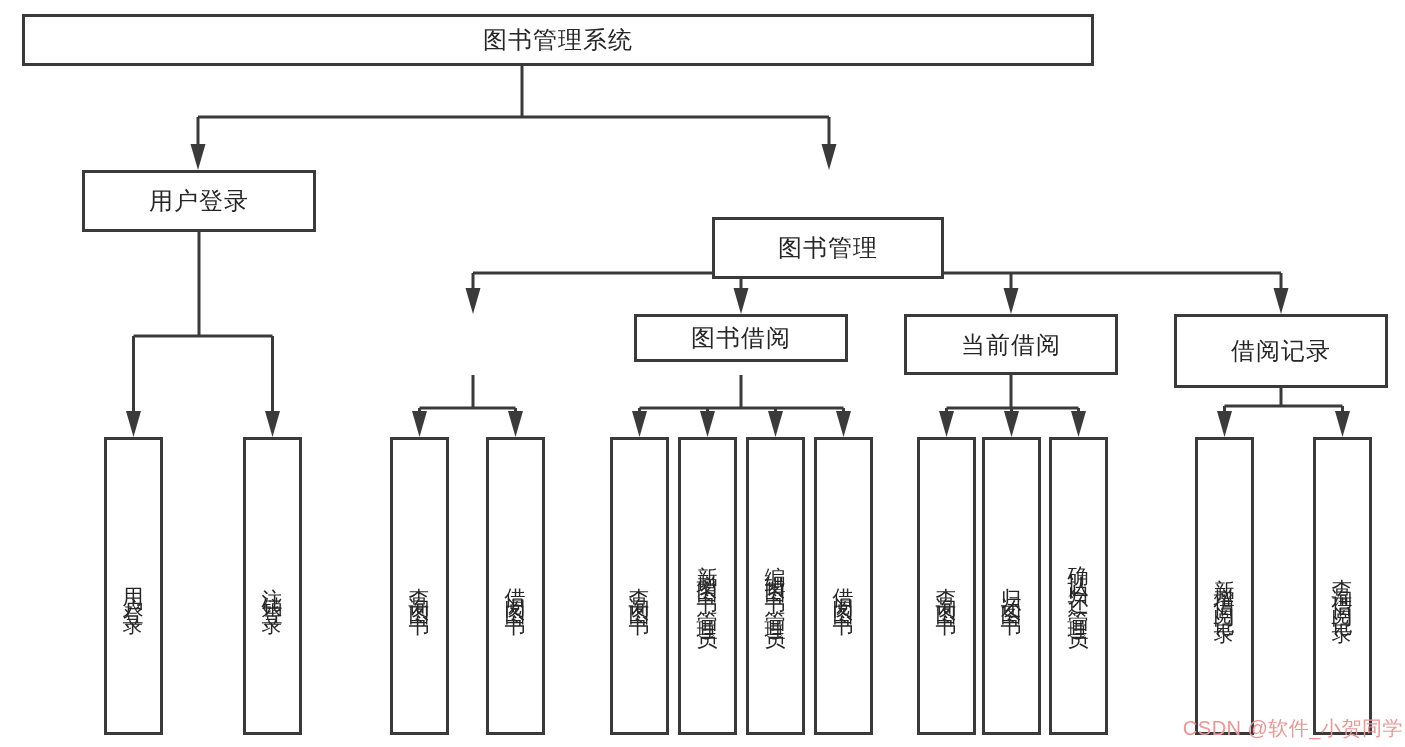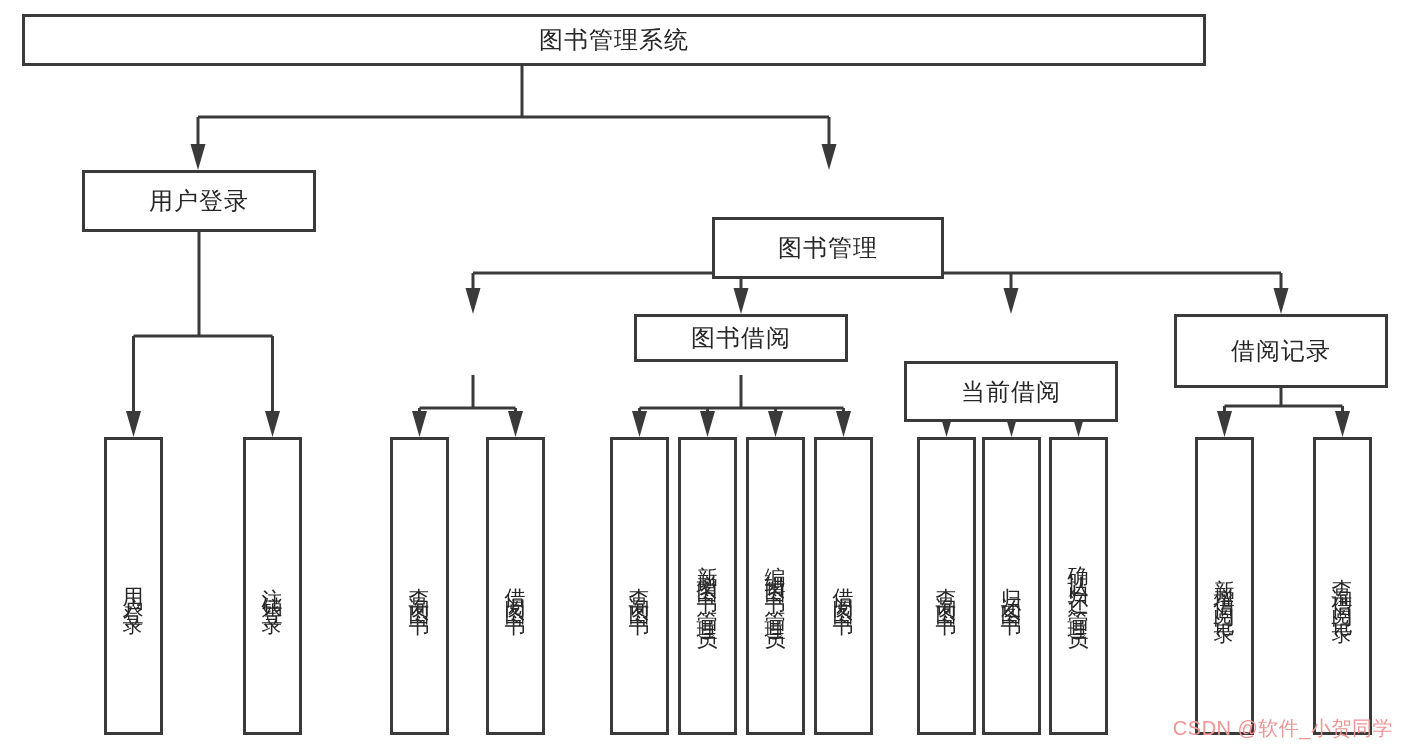--- a/index.html
+++ b/index.html
@@ -26,21 +26,21 @@
     width:59px;height:298px;top:437px;
     font-size:21px;
     writing-mode:vertical-rl;
     text-orientation:mixed;
     letter-spacing:9px;
     line-height:1;
     padding-top:6px;
   }
   #watermark{
     position:absolute;
-    right:12px;bottom:5px;
+    right:2px;bottom:5px;
     font-size:20px;
     letter-spacing:0.5px;
     z-index:5;
     color:#f09494;
   }
 </style>
 </head>
 <body>
 
 <div id="canvas">
@@ -107,35 +107,35 @@
       <polygon points="768,411 783,411 775.5,437"></polygon>
       <polygon points="836,411 851,411 843.5,437"></polygon>
       <polygon points="939,411 954,411 946.5,437"></polygon>
       <polygon points="1004,411 1019,411 1011.5,437"></polygon>
       <polygon points="1071,411 1086,411 1078.5,437"></polygon>
       <polygon points="1217,411 1232,411 1224.5,437"></polygon>
       <polygon points="1335,411 1350,411 1342.5,437"></polygon>
     </g>
   </svg>
 
-  <div class="node h-node" style="left:22px;top:14px;width:1184px;height:52px;">
+  <div class="node h-node" style="left:22px;top:14px;width:1072px;height:52px;">
     <span>图书管理系统</span>
   </div>
 
   <div class="node h-node" style="left:82px;top:170px;width:234px;height:62px;">
     <span>用户登录</span>
   </div>
   <div class="node h-node" style="left:712px;top:170px;width:232px;height:62px;margin-top:47px;">
     <span>图书管理</span>
   </div>
 
   <div class="node h-node" style="left:634px;top:314px;width:214px;height:48px;">
     <span>图书借阅</span>
   </div>
-  <div class="node h-node" style="left:904px;top:314px;width:214px;height:61px;margin-top:47px;">
+  <div class="node h-node" style="left:904px;top:314px;width:214px;height:61px;">
     <span>当前借阅</span>
   </div>
   <div class="node h-node" style="left:1174px;top:314px;width:214px;height:74px;">
     <span>借阅记录</span>
   </div>
 
   <div class="node leaf" style="left:104px;">
     <span>用户登录</span>
   </div>
   <div class="node leaf" style="left:243px;">

